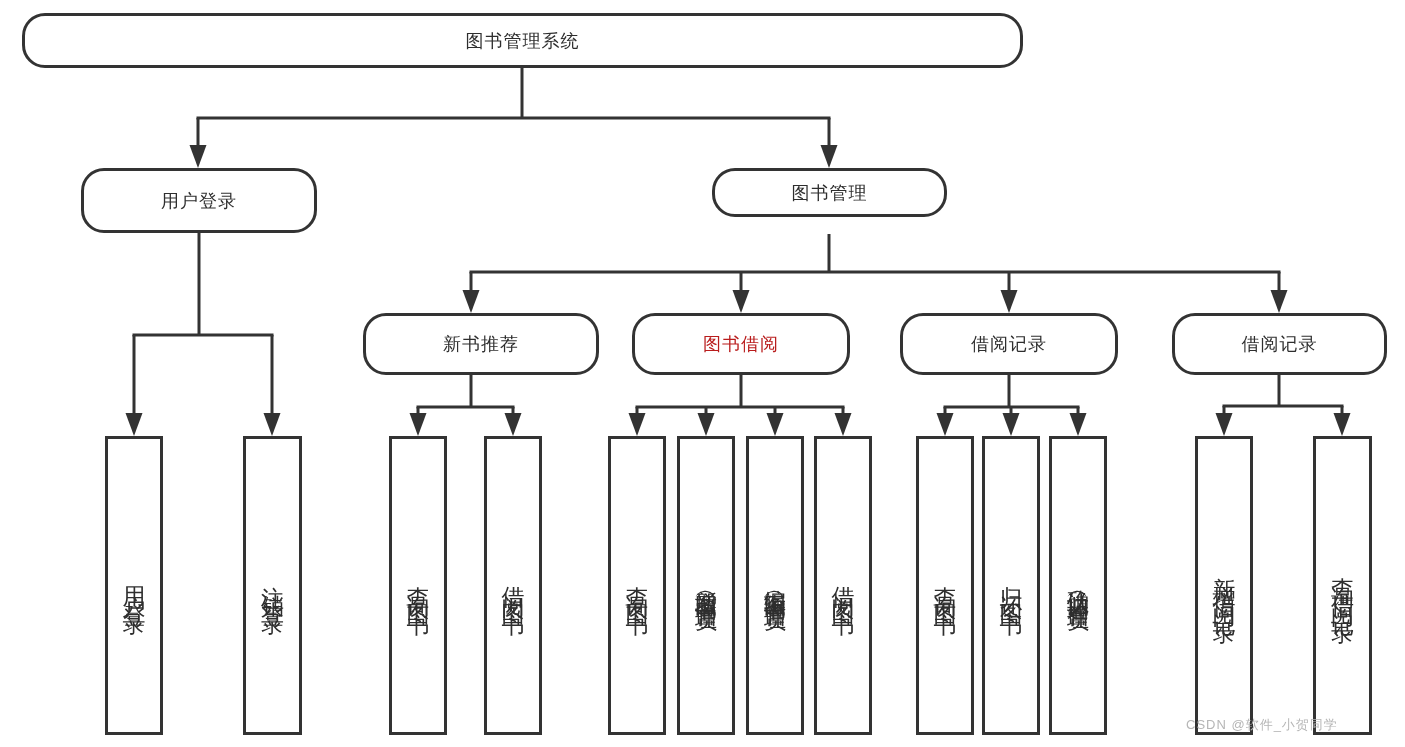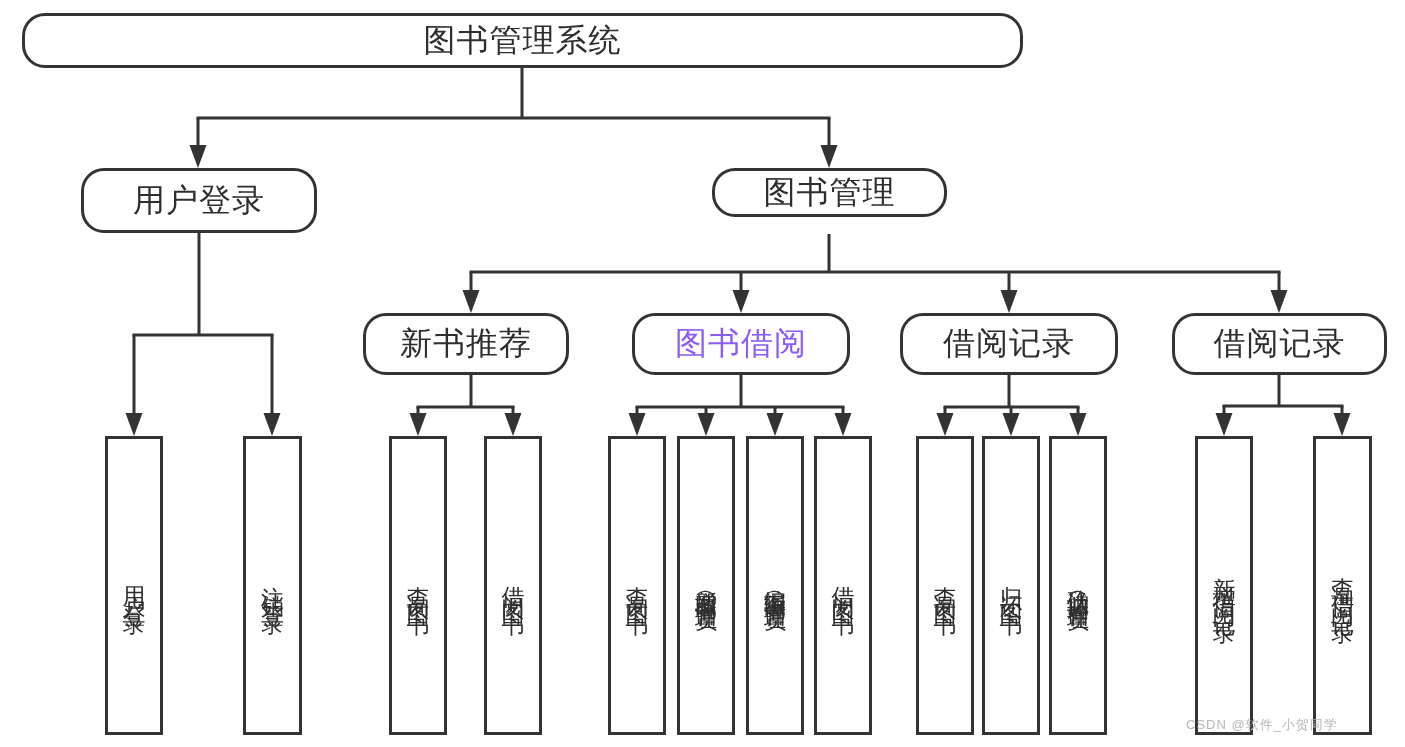--- a/index.html
+++ b/index.html
@@ -21,21 +21,21 @@
   .node {
     position: absolute;
     box-sizing: border-box;
     border: 3px solid #333333;
     background: #ffffff;
     display: flex;
     align-items: center;
     justify-content: center;
     color: #2e2e2e;
   }
-  .node.h { font-size: 32px; letter-spacing: 1px; border-radius: 23px; }
+  .node.h { font-size: 18px; letter-spacing: 1px; border-radius: 23px; }
   .node.v .label {
     writing-mode: vertical-rl;
     text-orientation: mixed;
     font-size: 23px;
     letter-spacing: 9px;
     line-height: 1;
     white-space: nowrap;
   }
   .node.v .label.long {
     letter-spacing: 3px;
@@ -114,24 +114,24 @@
   <div id="nodes">
       <div class="node h" style="left: 22px; top: 13px; width: 1001px; height: 55px; border-color: rgb(51, 51, 51); color: rgb(46, 46, 46);">
         <span class="label">图书管理系统</span>
       </div>
       <div class="node h" style="left: 81px; top: 168px; width: 236px; height: 65px; border-color: rgb(51, 51, 51); color: rgb(46, 46, 46);">
         <span class="label">用户登录</span>
       </div>
       <div class="node h" style="left: 712px; top: 168px; width: 235px; height: 49px; border-color: rgb(51, 51, 51); color: rgb(46, 46, 46);">
         <span class="label">图书管理</span>
       </div>
-      <div class="node h" style="left: 363px; top: 313px; width: 206px; height: 62px; border-color: rgb(51, 51, 51); color: rgb(46, 46, 46);">
+      <div class="node h" style="left: 363px; top: 313px; width: 236px; height: 62px; border-color: rgb(51, 51, 51); color: rgb(46, 46, 46);">
         <span class="label">新书推荐</span>
       </div>
-      <div class="node h" style="left: 632px; top: 313px; width: 218px; height: 62px; border-color: rgb(51, 51, 51); color: #8b5cf6;">
+      <div class="node h" style="left: 632px; top: 313px; width: 218px; height: 62px; border-color: rgb(51, 51, 51); color: #b91c1c;">
         <span class="label">图书借阅</span>
       </div>
       <div class="node h" style="left: 900px; top: 313px; width: 218px; height: 62px; border-color: rgb(51, 51, 51); color: rgb(46, 46, 46);">
         <span class="label">借阅记录</span>
       </div>
       <div class="node h" style="left: 1172px; top: 313px; width: 215px; height: 62px; border-color: rgb(51, 51, 51); color: rgb(46, 46, 46);">
         <span class="label">借阅记录</span>
       </div>
       <div class="node v" style="left: 105px; top: 436px; width: 58px; height: 299px; border-color: rgb(51, 51, 51); color: rgb(46, 46, 46);">
         <span class="label">用户登录</span>

